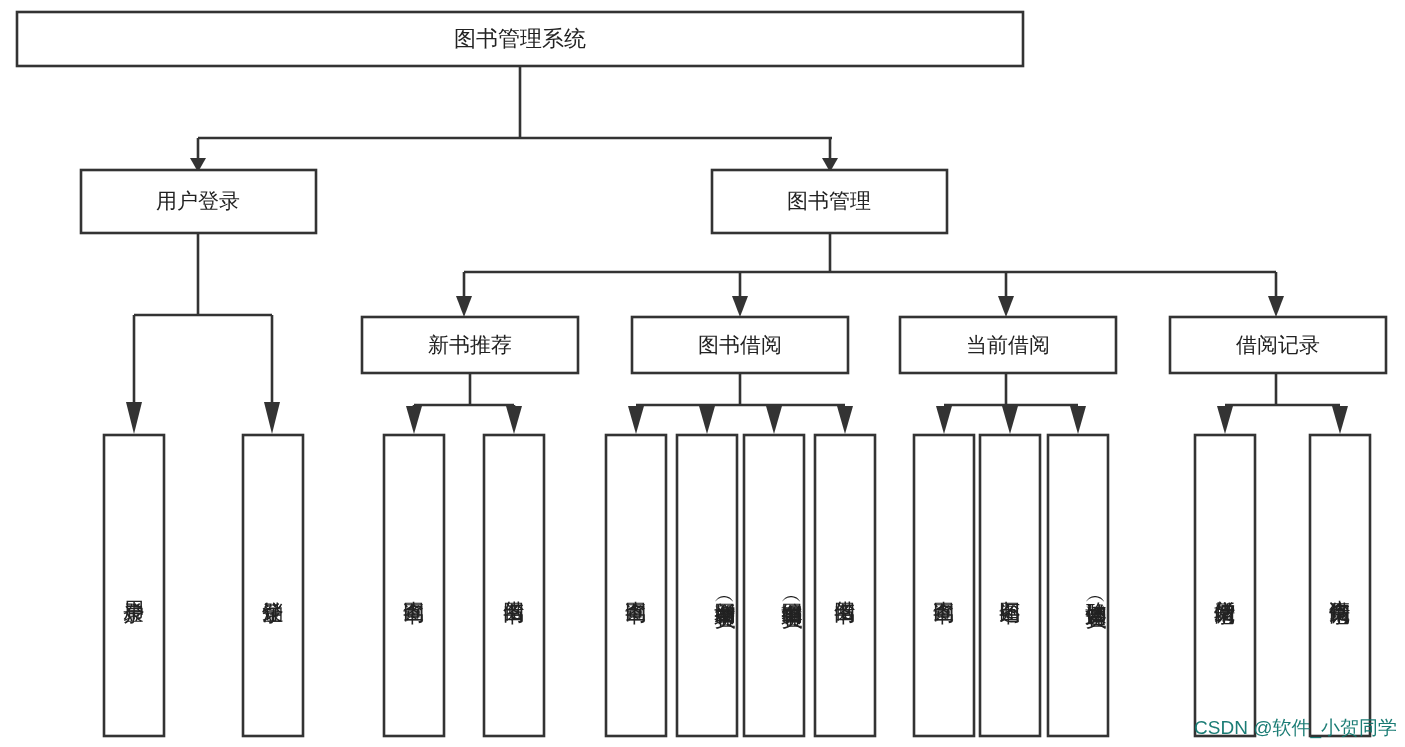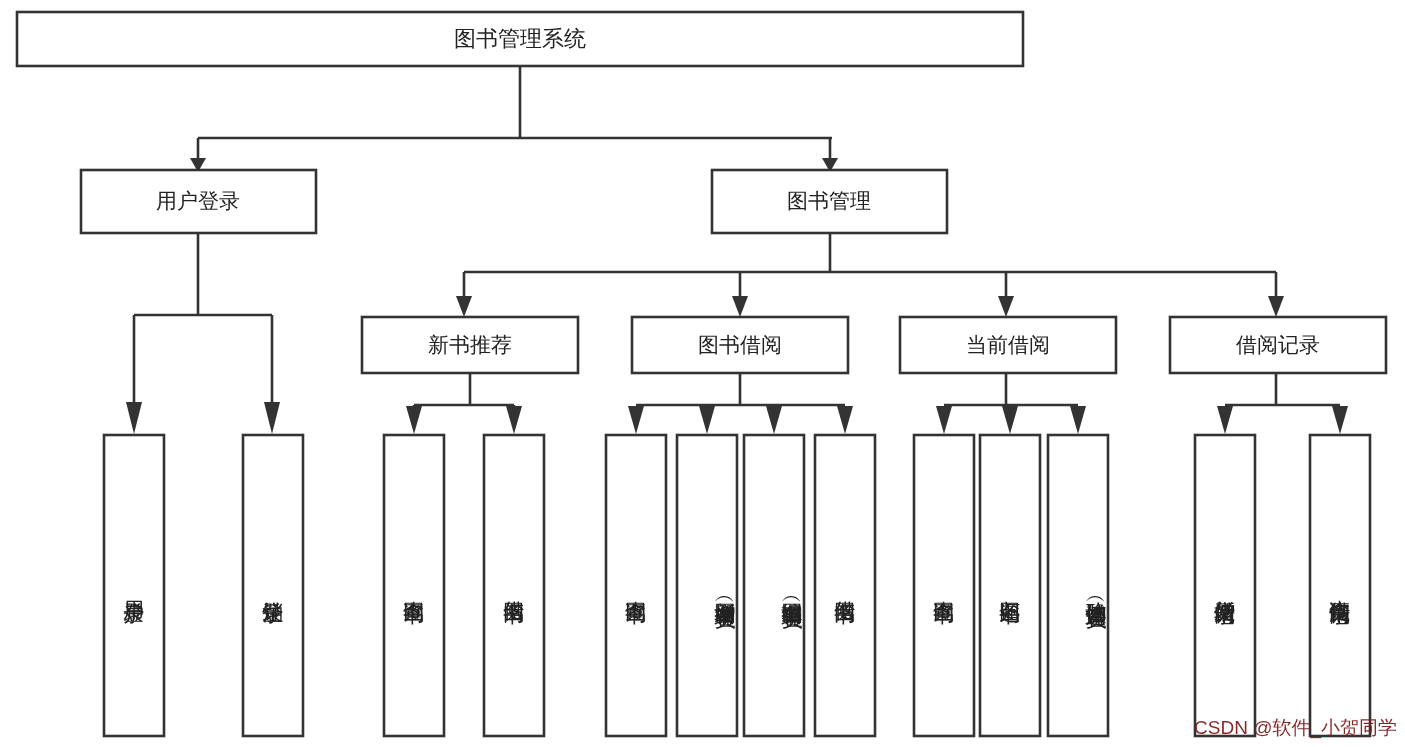--- a/index.html
+++ b/index.html
@@ -72,21 +72,21 @@
     text-align: center;
     white-space: nowrap;
     pointer-events: none;
   }
   .watermark {
     position: absolute;
     right: 8px;
     bottom: 6px;
     font-family: "Liberation Sans", "DejaVu Sans", sans-serif;
     font-size: 19px;
-    color: #7f1d1d;
+    color: #0f766e;
     opacity: 0.95;
     white-space: nowrap;
     pointer-events: none;
   }
 </style>
 </head>
 <body>
 
 <div id="diagram-root">
 

